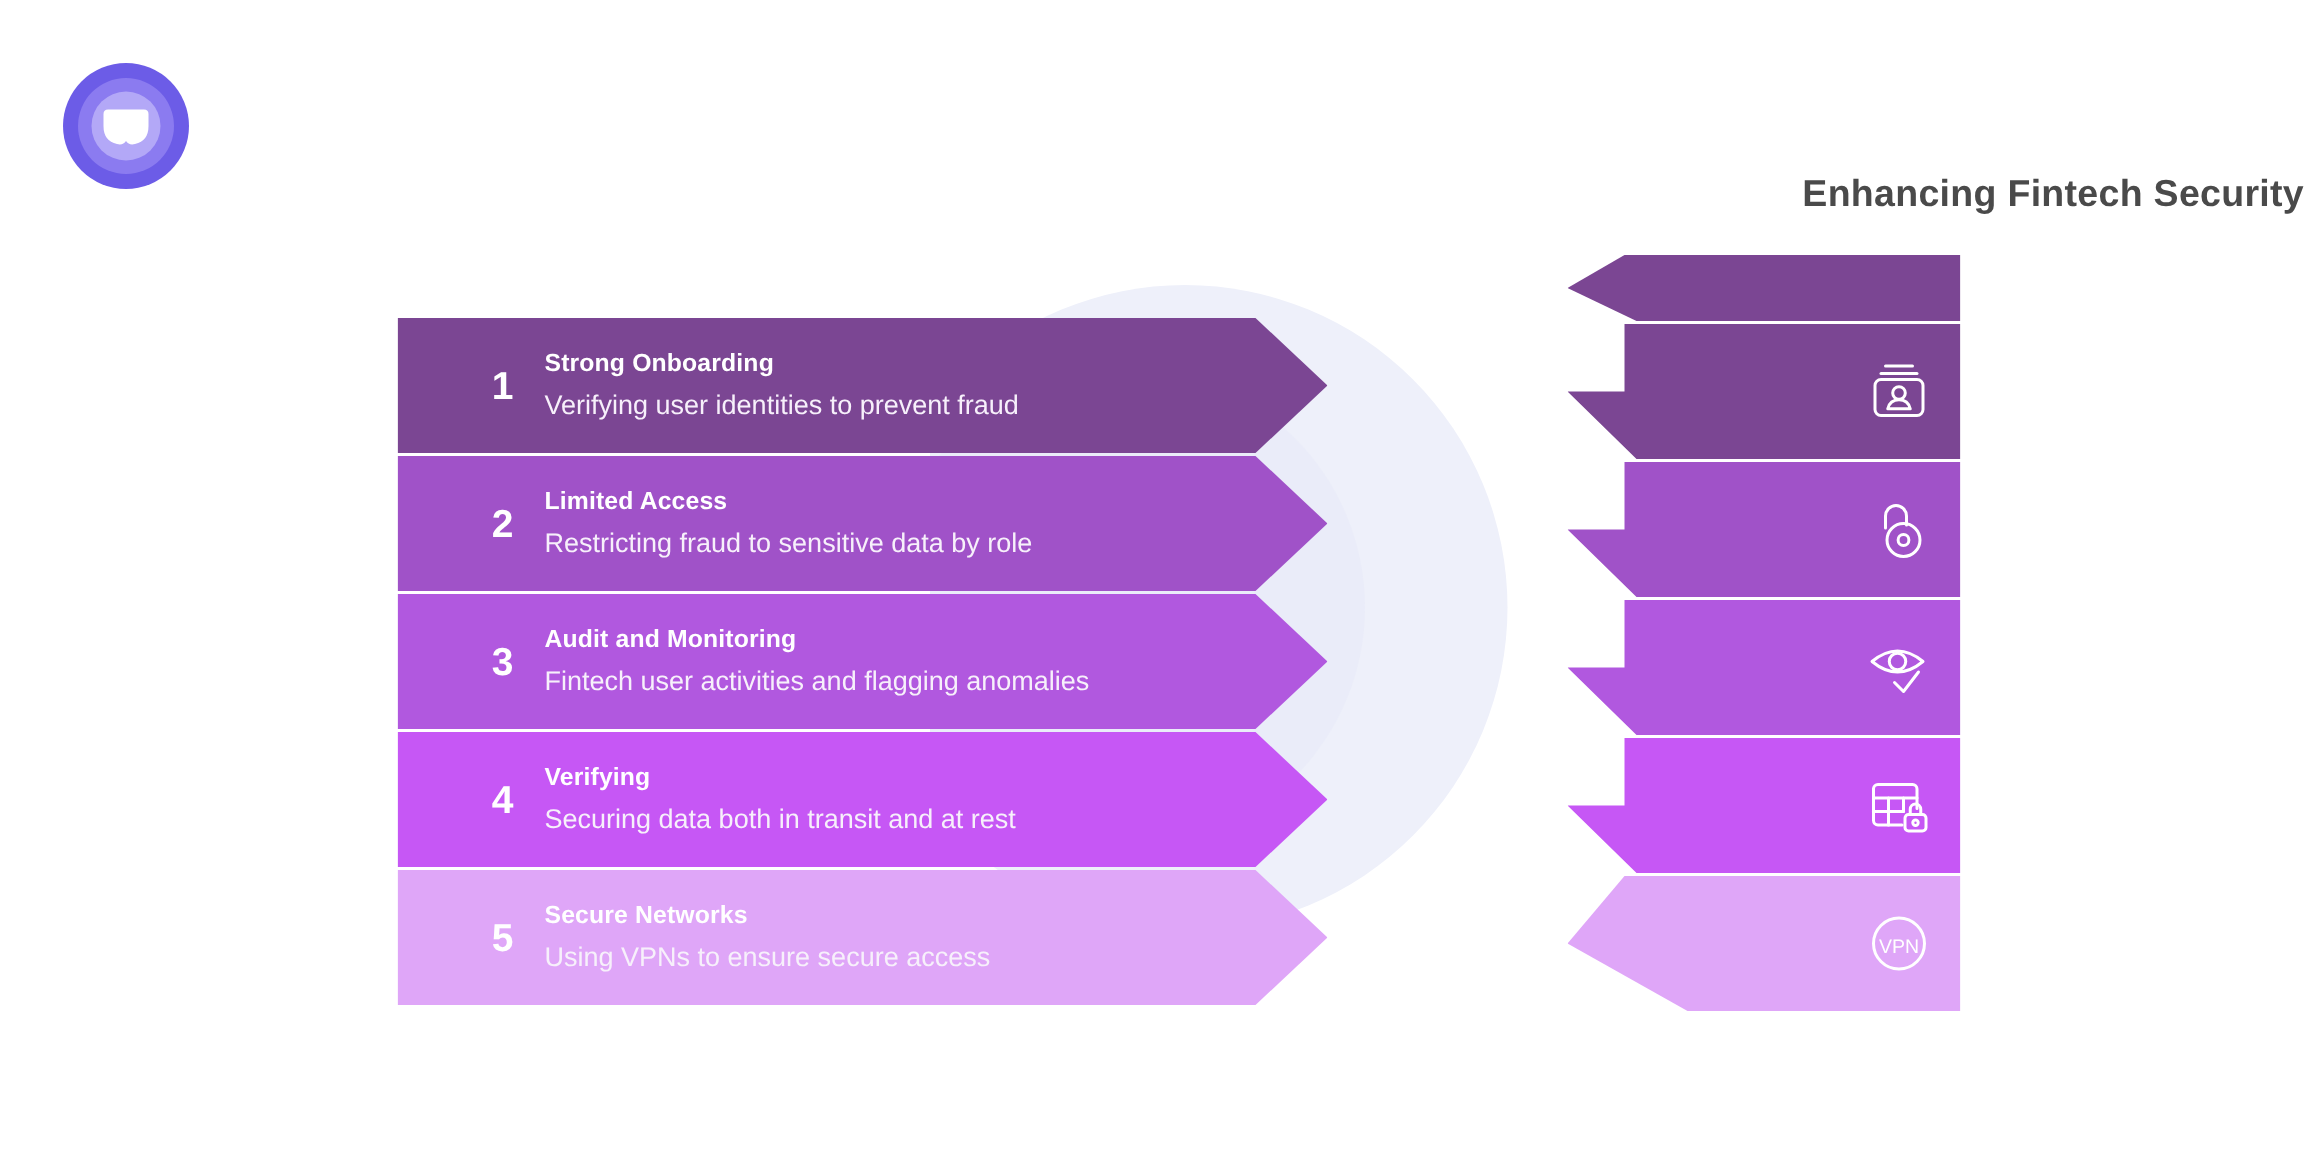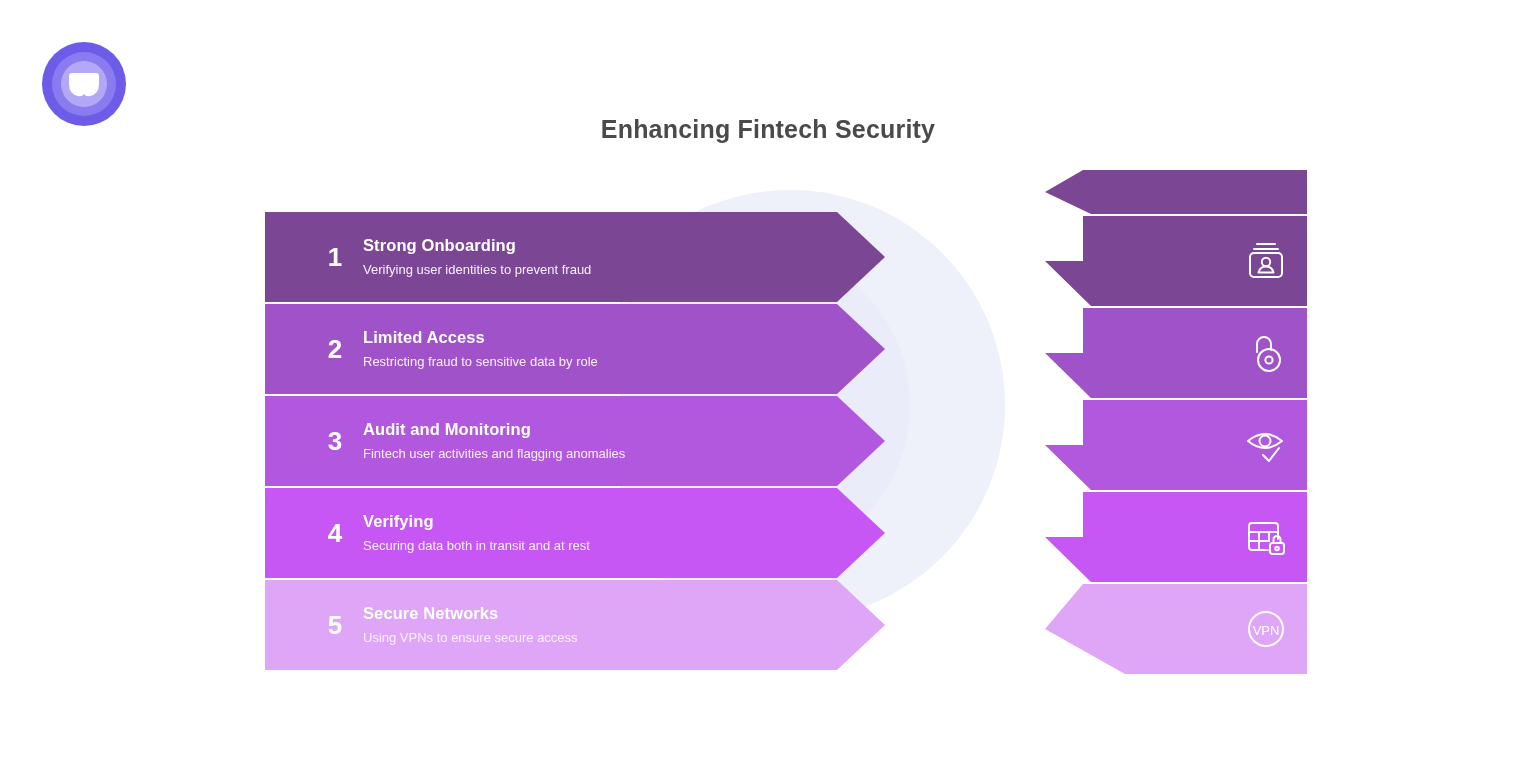--- a/index.html
+++ b/index.html
@@ -9,21 +9,21 @@
     overflow:hidden;position:relative;
   }
   .stage{position:absolute;inset:0;}
 
   
   .logo{position:absolute;left:40px;top:40px;width:88px;height:88px;}
   .logo svg{display:block;width:88px;height:88px;}
 
   
   .title{
-    position:absolute;left:0;right:0;top:115px;text-align:center;
+    position:absolute;left:0;right:0;top:115px;text-align:right;
     font-size:25px;font-weight:bold;color:#4a4a4a;letter-spacing:.2px;
   }
 
   
   .bg-circles{position:absolute;left:620px;top:155px;width:480px;height:500px;}
 
   
   .arrows{position:absolute;left:265px;top:212px;width:620px;height:463px;}
   .arrow-row{
     position:relative;height:90px;margin-bottom:2px;
@@ -34,21 +34,21 @@
   .num{
     width:56px;flex:0 0 56px;text-align:center;
     font-size:26px;font-weight:bold;color:#ffffff;
     margin-left:42px;
   }
   .rtext{margin-left:0;}
   .rtitle{
     font-size:16.5px;font-weight:bold;color:#ffffff;
     line-height:1.1;margin-bottom:9px;letter-spacing:.1px;
   }
-  .rdesc{font-size:13px;color:#f7f0fb;line-height:1.15;}
+  .rdesc{font-size:18px;color:#f7f0fb;line-height:1.15;}
 
   
   .ribbons{position:absolute;left:1045px;top:170px;width:262px;height:505px;}
   .ribbon-wrap{position:relative;height:90px;margin-bottom:2px;text-align:center;}
   .ribbon-top{position:relative;height:44px;margin-bottom:2px;}
   .ribbon{
     position:absolute;inset:0;
     clip-path:polygon(38px 0, 100% 0, 100% 100%, 46px 100%, 0 50%, 38px 50%);
   }
   .ribbon-simple{

